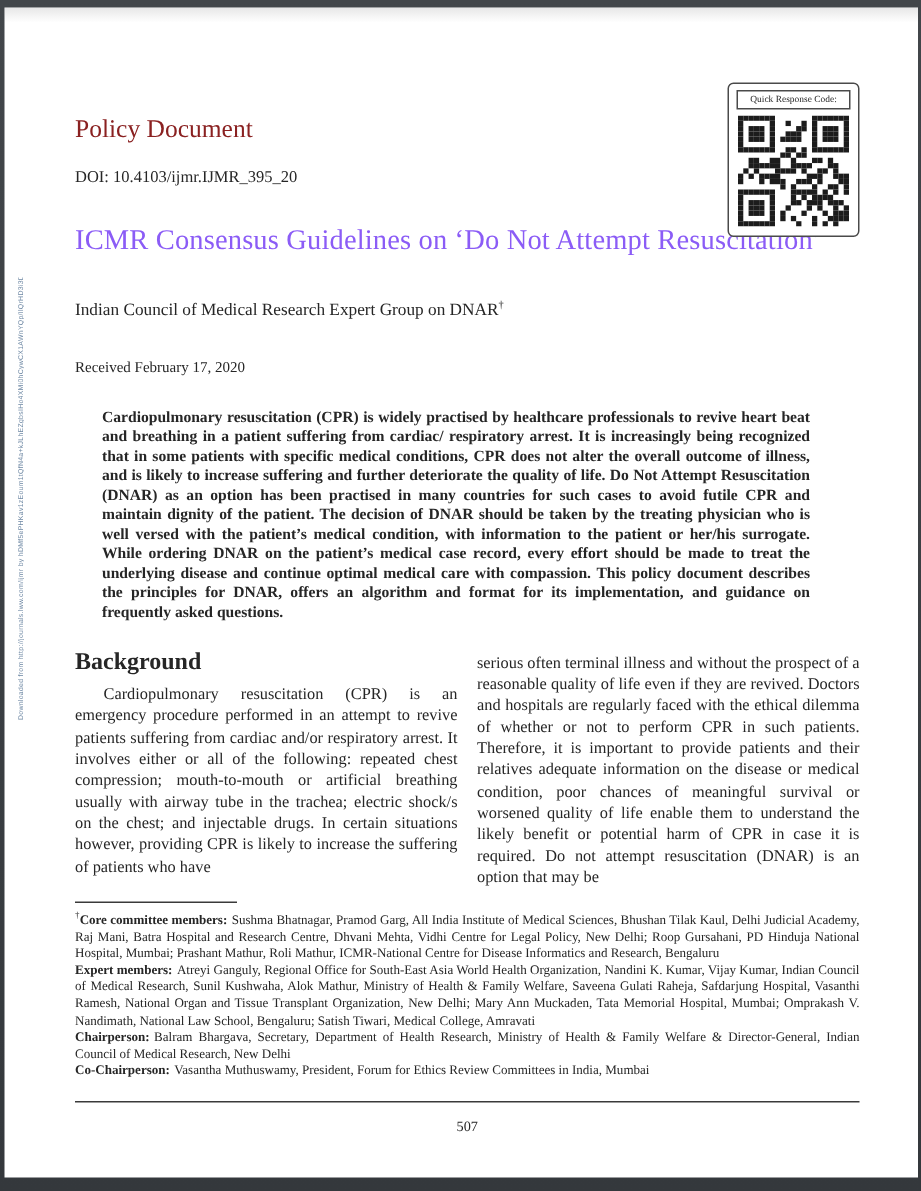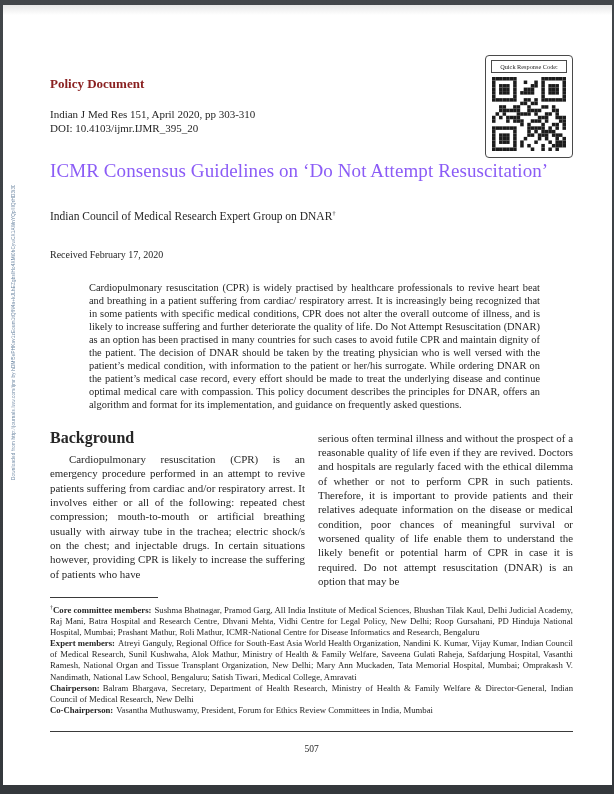--- a/index.html
+++ b/index.html
@@ -37,22 +37,22 @@
     letter-spacing:.2px;
     color:#6d87a3;
     overflow:hidden;
     white-space:nowrap;
   }
   .content{
     position:absolute;left:47px;right:39px;top:0;
   }
   .article-type{
     margin-top:71px;
-    font-size:13px;
-    font-weight:bold;
+    font-size:17px;
+    font-weight:normal;
     color:#8a2121;
   }
   .citation{
     margin-top:15px;
     font-size:11px;
     line-height:14px;
   }
   .qr-box{
     position:absolute;
     top:50px;right:0px;
@@ -83,23 +83,23 @@
   .byline{
     margin-top:27px;
     font-size:11.5px;
   }
   .byline sup{font-size:7px;}
   .received{
     margin-top:27px;
     font-size:10px;
   }
   .abstract{
-    margin:21px 33px 0 39px;
+    margin:21px 33px 0 18px;
     font-size:10.4px;
-    font-weight:normal;
+    font-weight:bold;
     line-height:13px;
     text-align:justify;
   }
   .columns{
     margin-top:20px;
     display:flex;
     gap:13px;
   }
   .col{
     flex:1 1 0;
@@ -375,21 +375,20 @@
             <rect x="38.76" y="70.48" width="3.52" height="3.52" fill="#1c1c1c"></rect>
             <rect x="49.33" y="70.48" width="3.52" height="3.52" fill="#1c1c1c"></rect>
             <rect x="56.38" y="70.48" width="3.52" height="3.52" fill="#1c1c1c"></rect>
             <rect x="63.43" y="70.48" width="3.52" height="3.52" fill="#1c1c1c"></rect>
           </svg>
       </div>
 
       <div class="article-type">Policy Document</div>
 
       <div class="citation">
-        <div>Indian J Med Res 151, April 2020, pp 303-310</div>
         <div>DOI: 10.4103/ijmr.IJMR_395_20</div>
       </div>
 
       <h1 class="title">ICMR Consensus Guidelines on ‘Do Not Attempt Resuscitation’</h1>
 
       <div class="byline"><span>Indian Council of Medical Research Expert Group on DNAR</span><sup>†</sup></div>
 
       <div class="received">Received February 17, 2020</div>
 
       <div class="abstract">Cardiopulmonary resuscitation (CPR) is widely practised by healthcare professionals to revive heart beat and breathing in a patient suffering from cardiac/ respiratory arrest. It is increasingly being recognized that in some patients with specific medical conditions, CPR does not alter the overall outcome of illness, and is likely to increase suffering and further deteriorate the quality of life. Do Not Attempt Resuscitation (DNAR) as an option has been practised in many countries for such cases to avoid futile CPR and maintain dignity of the patient. The decision of DNAR should be taken by the treating physician who is well versed with the patient’s medical condition, with information to the patient or her/his surrogate. While ordering DNAR on the patient’s medical case record, every effort should be made to treat the underlying disease and continue optimal medical care with compassion. This policy document describes the principles for DNAR, offers an algorithm and format for its implementation, and guidance on frequently asked questions.</div>

